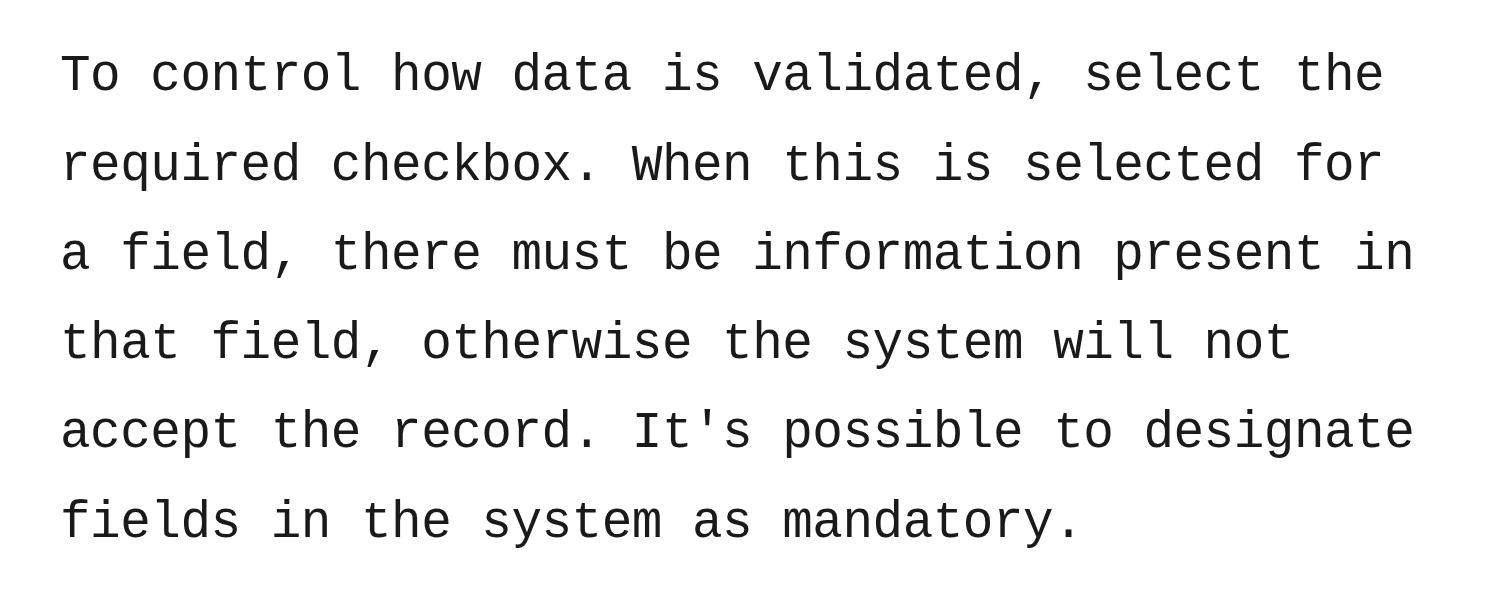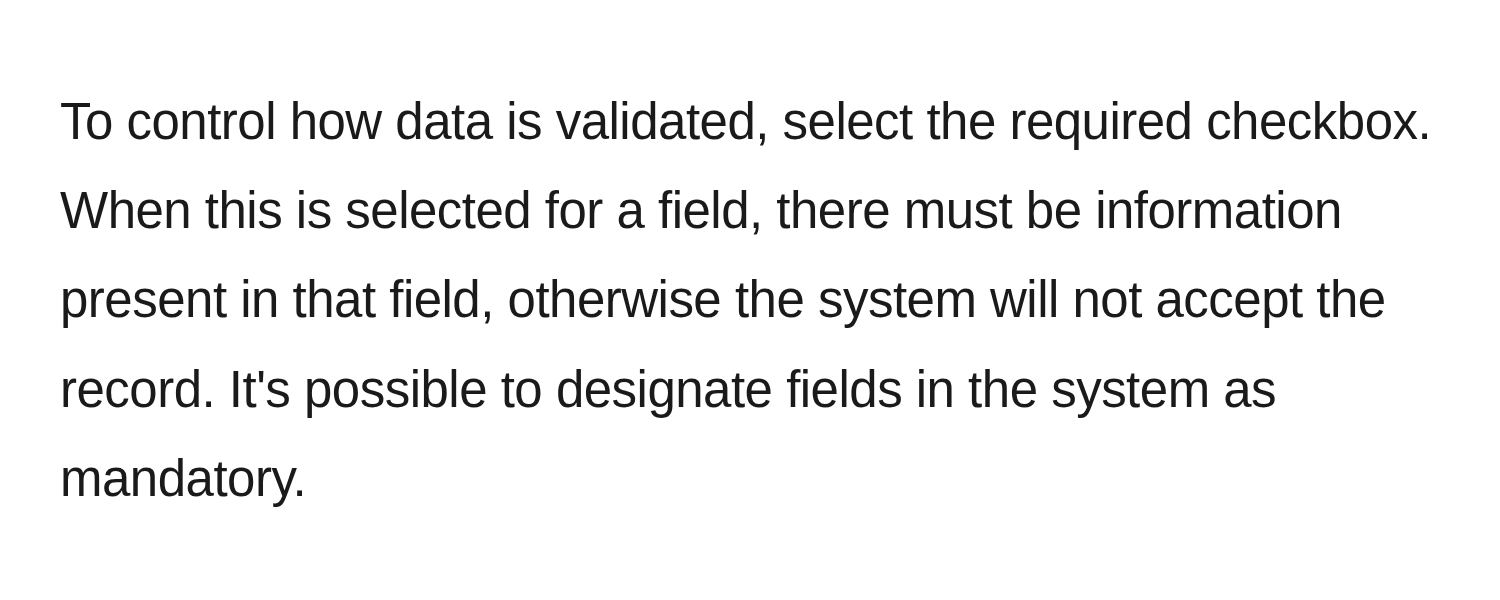--- a/index.html
+++ b/index.html
@@ -1,18 +1,19 @@
 <!DOCTYPE html>
 <html><head>
   <meta charset="utf-8">
   <style>
     * {
       margin: 0;
       padding: 0;
       box-sizing: border-box;
+      font-family: Liberation Mono, monospace;
     }
     body {
       width: 1500px;
       height: 600px;
       background: #ffffff;
       font-family: -apple-system, BlinkMacSystemFont, "Segoe UI", Helvetica, Arial, sans-serif;
       display: flex;
       align-items: center;
       padding: 0 60px;
     }

